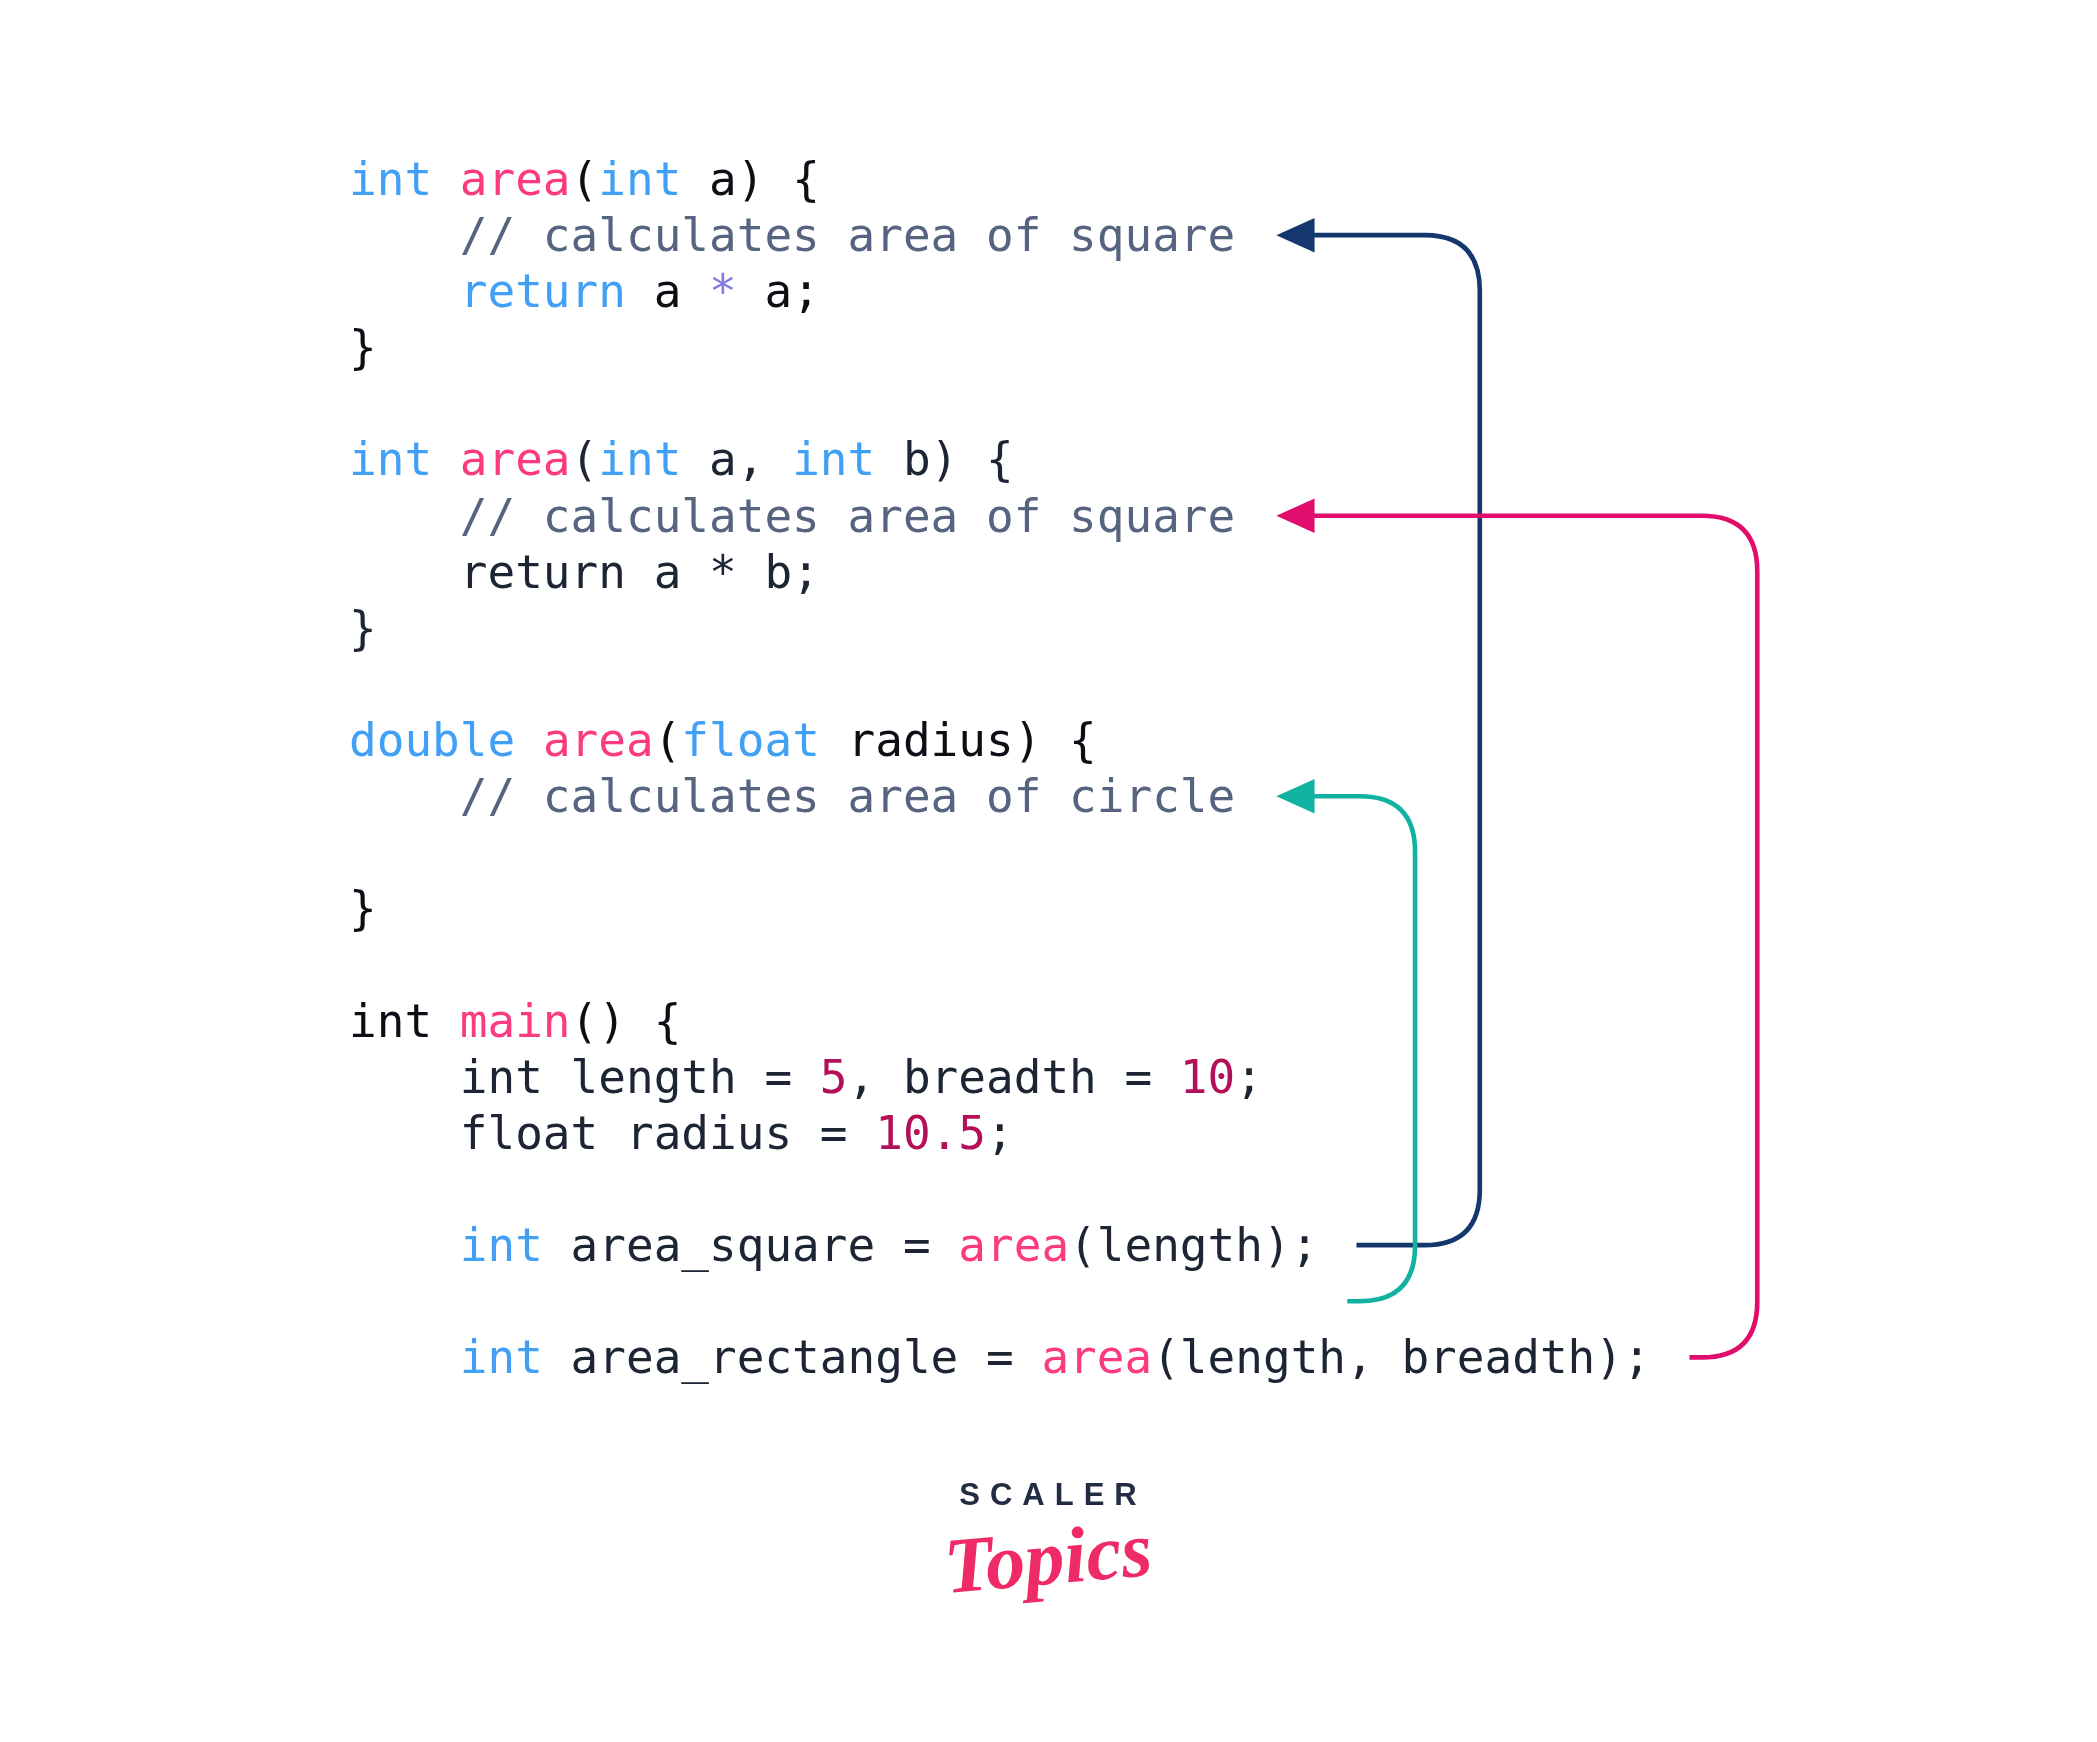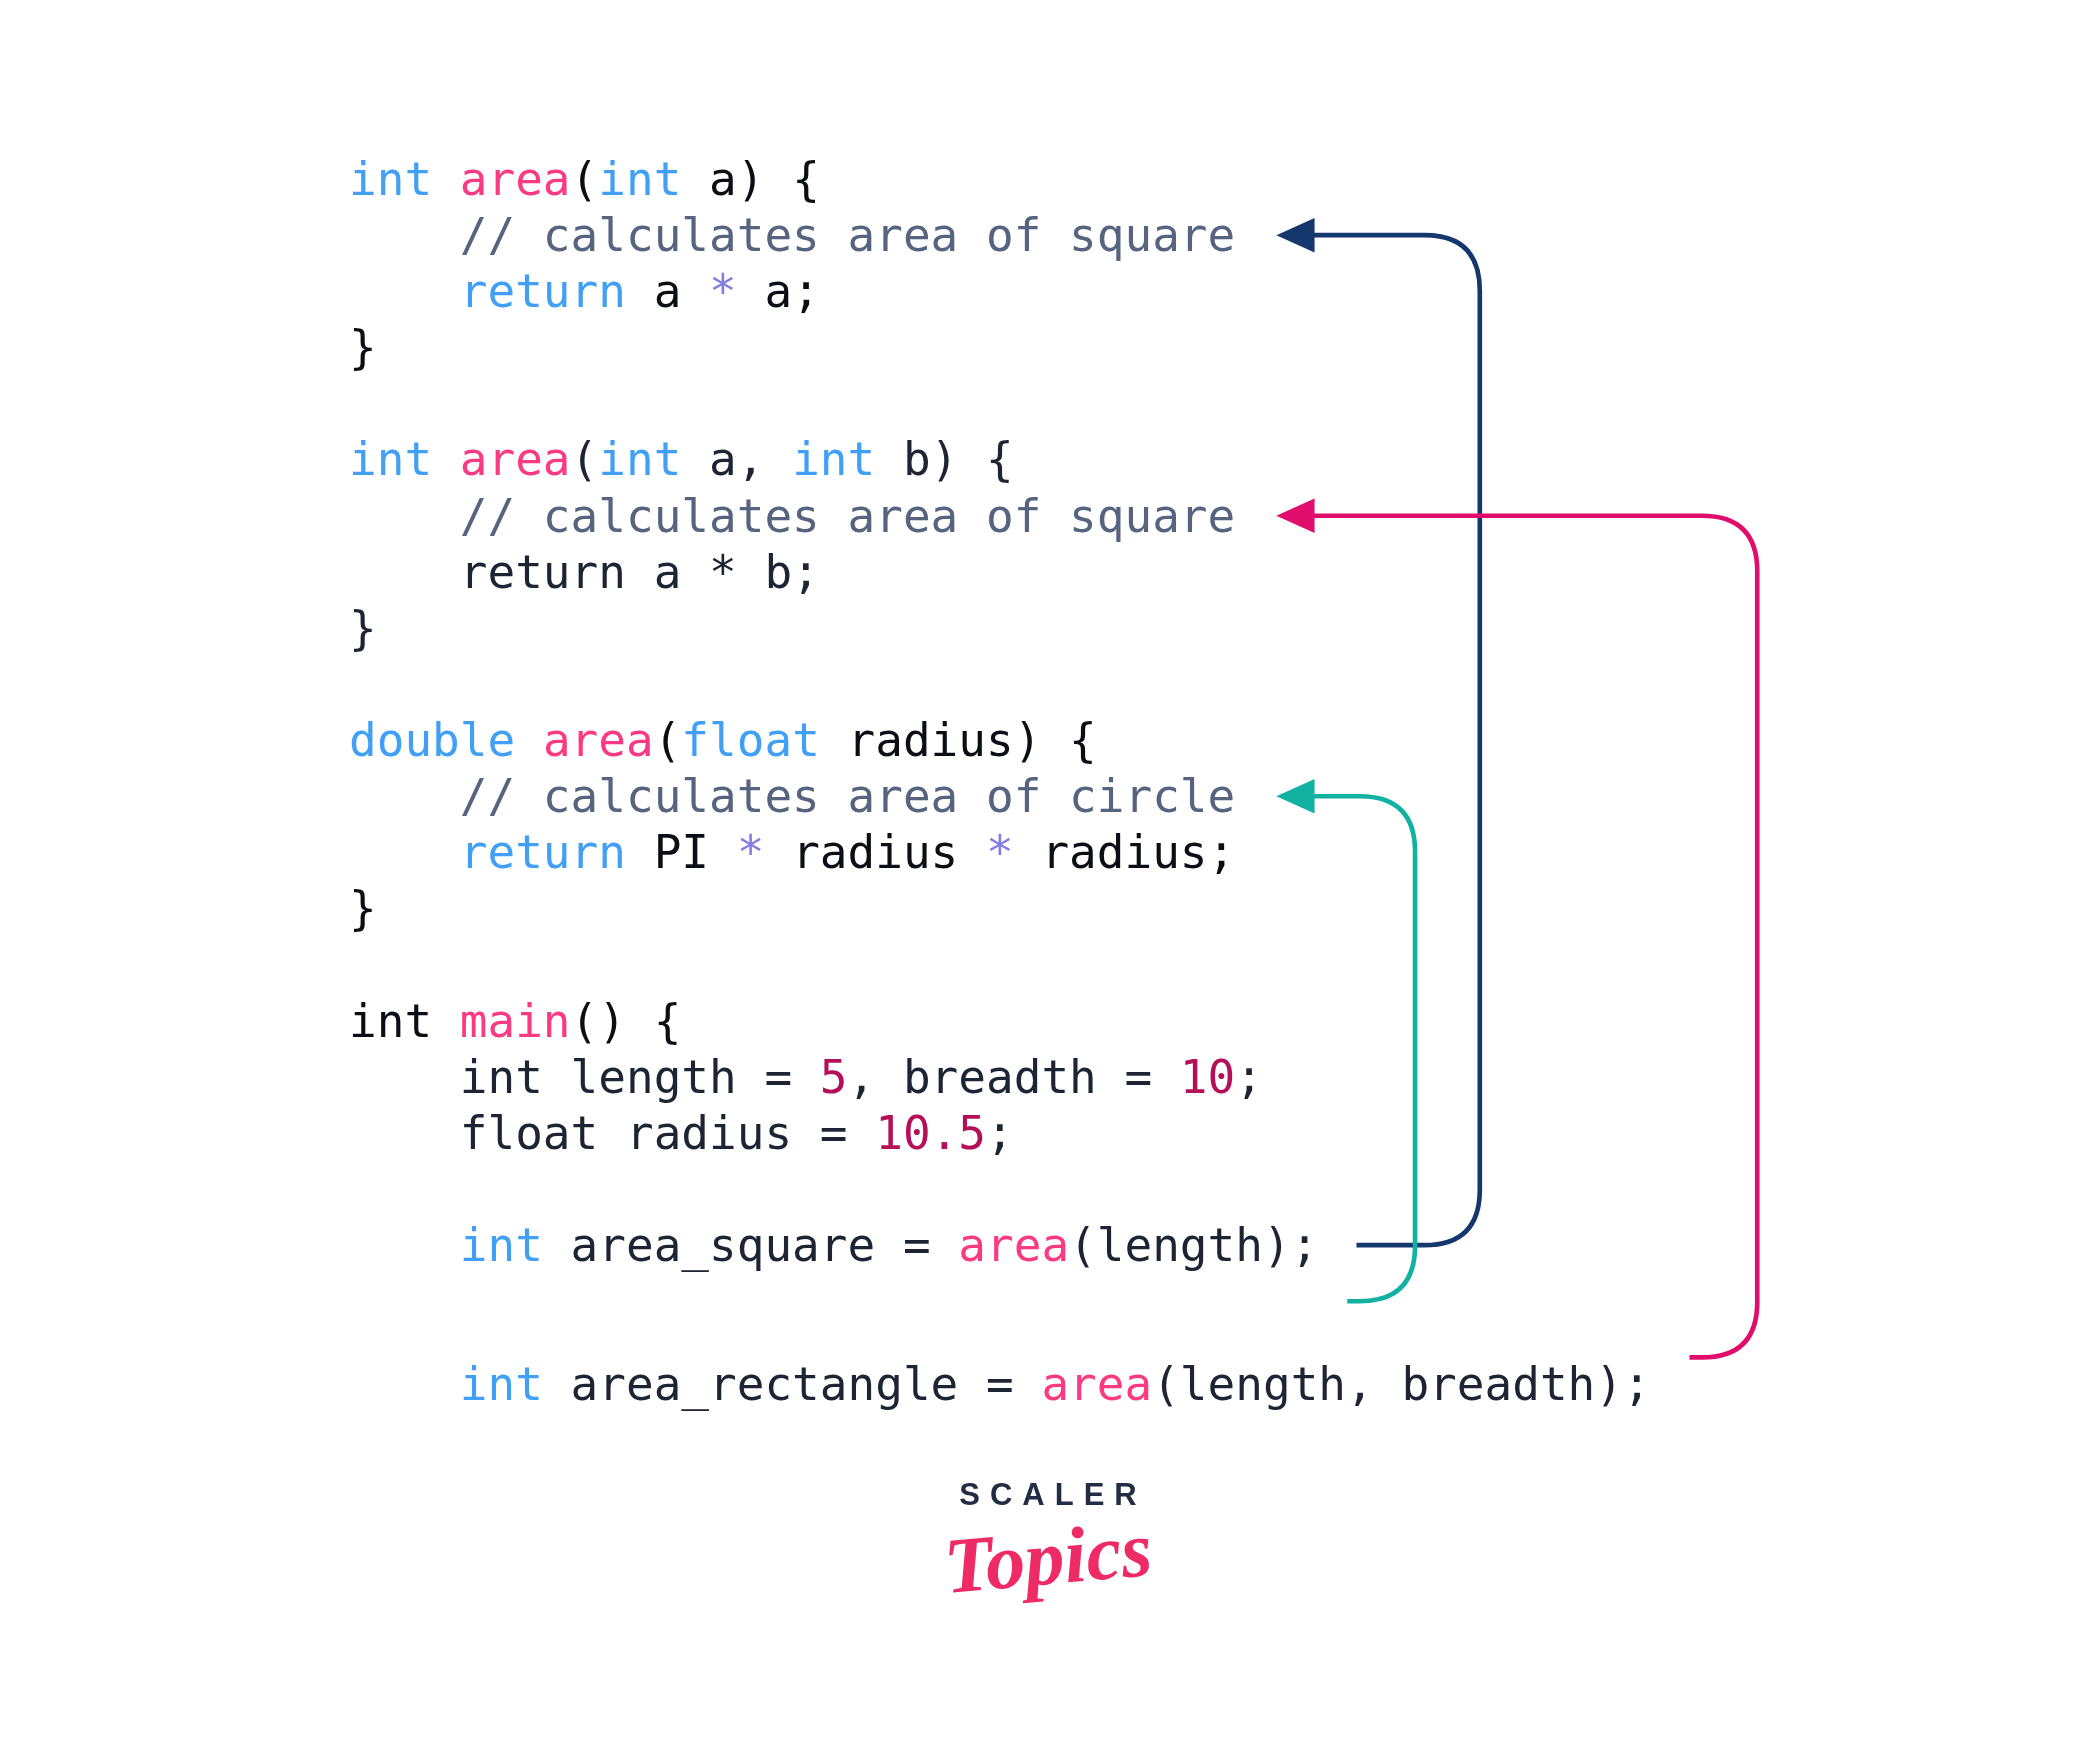--- a/index.html
+++ b/index.html
@@ -79,29 +79,28 @@
       <div class="code-line" style="top: 263px;"><span class="c-kw">    return</span><span class="c-p1"> a </span><span class="c-op">*</span><span class="c-p1"> a;</span></div>
       <div class="code-line" style="top: 319px;"><span class="c-p1">}</span></div>
       <div class="code-line" style="top: 375px;"></div>
       <div class="code-line" style="top: 431px;"><span class="c-kw">int </span><span class="c-fn">area</span><span class="c-p2">(</span><span class="c-kw">int</span><span class="c-p2"> a, </span><span class="c-kw">int</span><span class="c-p2"> b) {</span></div>
       <div class="code-line" style="top: 488px;"><span class="c-cm">    // calculates area of square</span></div>
       <div class="code-line" style="top: 544px;"><span class="c-p2">    return a * b;</span></div>
       <div class="code-line" style="top: 600px;"><span class="c-p2">}</span></div>
       <div class="code-line" style="top: 656px;"></div>
       <div class="code-line" style="top: 712px;"><span class="c-kw">double </span><span class="c-fn">area</span><span class="c-p1">(</span><span class="c-kw">float</span><span class="c-p1"> radius) {</span></div>
       <div class="code-line" style="top: 768px;"><span class="c-cm">    // calculates area of circle</span></div>
-      <div class="code-line" style="top: 824px;"><span class="c-kw">    return</span><span class="c-p1"> PI </span><span class="c-op">*</span><span class="c-p1"> radius </span><span class="c-op">*</span><span class="c-p1"> radius;</span></div>
       <div class="code-line" style="top: 880px;"><span class="c-p1">}</span></div>
       <div class="code-line" style="top: 936px;"></div>
       <div class="code-line" style="top: 993px;"><span class="c-p1">int </span><span class="c-fn">main</span><span class="c-p1">() {</span></div>
       <div class="code-line" style="top: 1049px;"><span class="c-p2">    int length = </span><span class="c-num">5</span><span class="c-p2">, breadth = </span><span class="c-num">10</span><span class="c-p2">;</span></div>
       <div class="code-line" style="top: 1105px;"><span class="c-p2">    float radius = </span><span class="c-num">10.5</span><span class="c-p2">;</span></div>
       <div class="code-line" style="top: 1161px;"></div>
       <div class="code-line" style="top: 1217px;"><span class="c-kw">    int</span><span class="c-p2"> area_square = </span><span class="c-fn">area</span><span class="c-p2">(length);</span></div>
-      <div class="code-line" style="top: 1329px; margin-top: 27px;"><span class="c-kw">    int</span><span class="c-p2"> area_rectangle = </span><span class="c-fn">area</span><span class="c-p2">(length, breadth);</span></div>
+      <div class="code-line" style="top: 1329px;"><span class="c-kw">    int</span><span class="c-p2"> area_rectangle = </span><span class="c-fn">area</span><span class="c-p2">(length, breadth);</span></div>
     </div>
 
   <svg id="arrows-svg" width="2097" height="1743" viewBox="0 0 3401 2826">
       <g>
         <path d="M 2126 381 H 2310 Q 2400 381 2400 471 V 1929 Q 2400 2019 2310 2019 H 2200" fill="none" stroke="#14376e" stroke-width="7.5"></path>
         <polygon points="2070,381 2132,353 2132,409" fill="#14376e"></polygon>
       </g>
       <g>
         <path d="M 2126 1291 H 2205 Q 2295 1291 2295 1381 V 2020 Q 2295 2110 2205 2110 H 2185" fill="none" stroke="#12b2a2" stroke-width="7.5"></path>
         <polygon points="2070,1291 2132,1263 2132,1319" fill="#12b2a2"></polygon>

